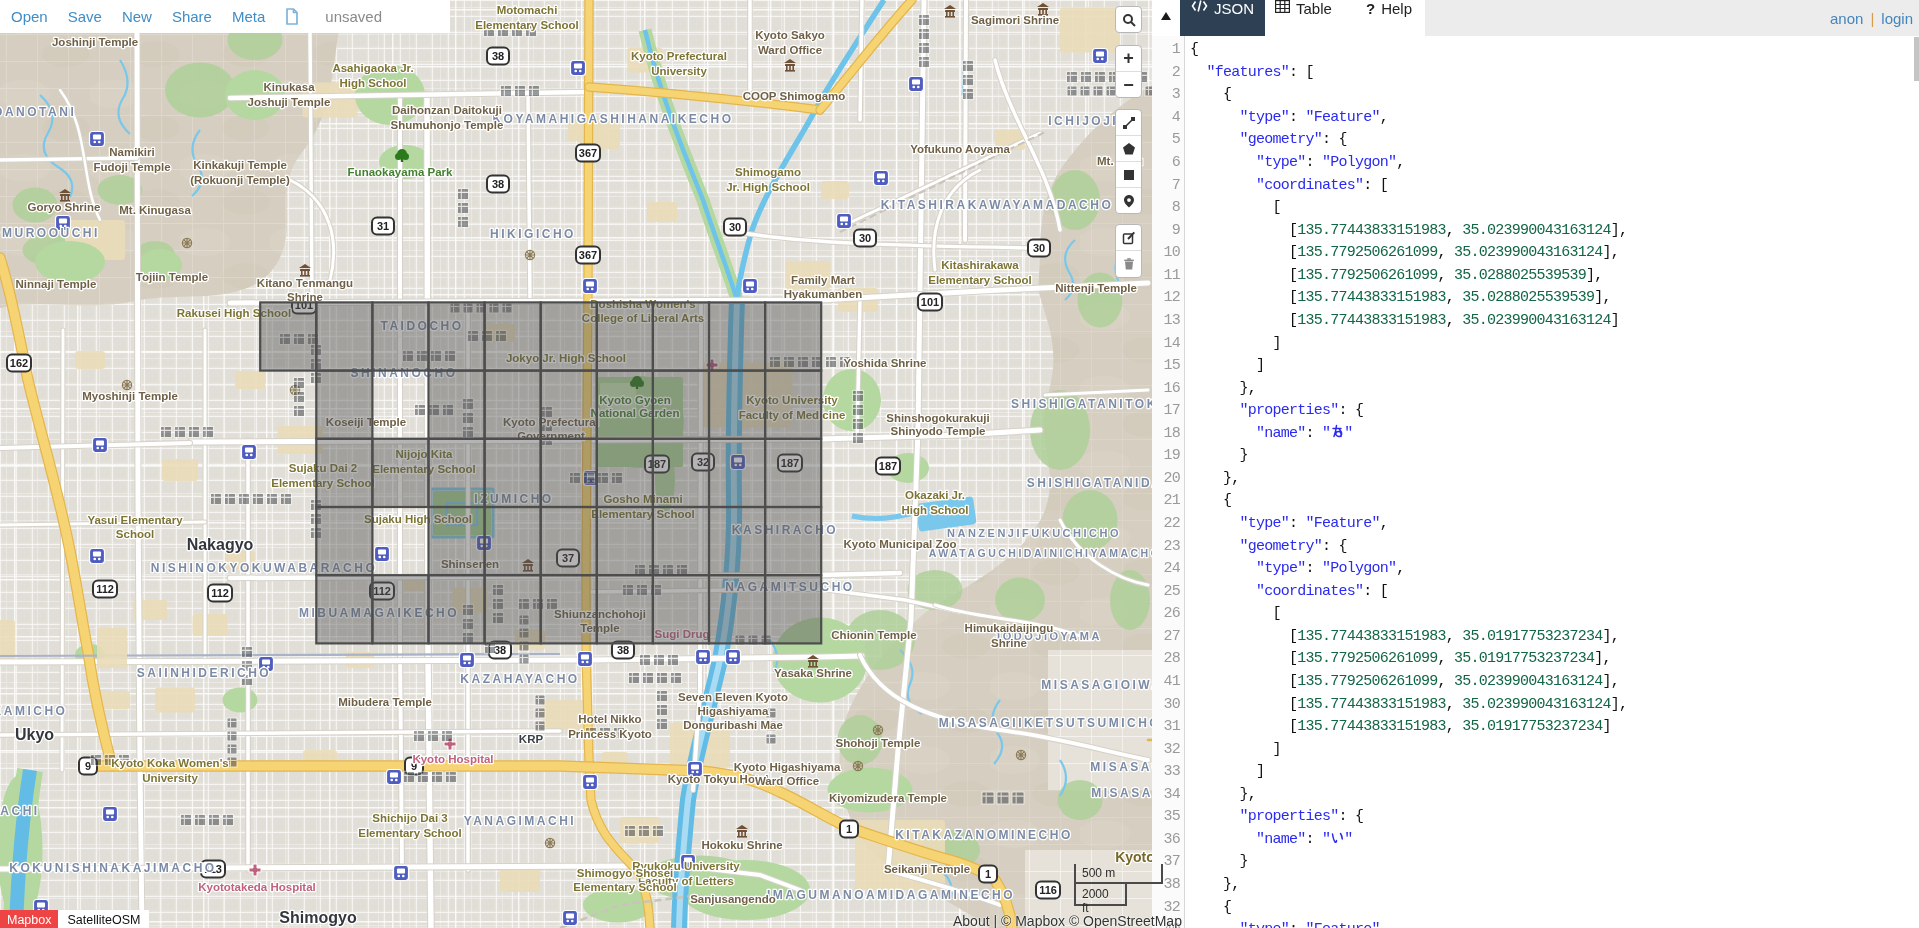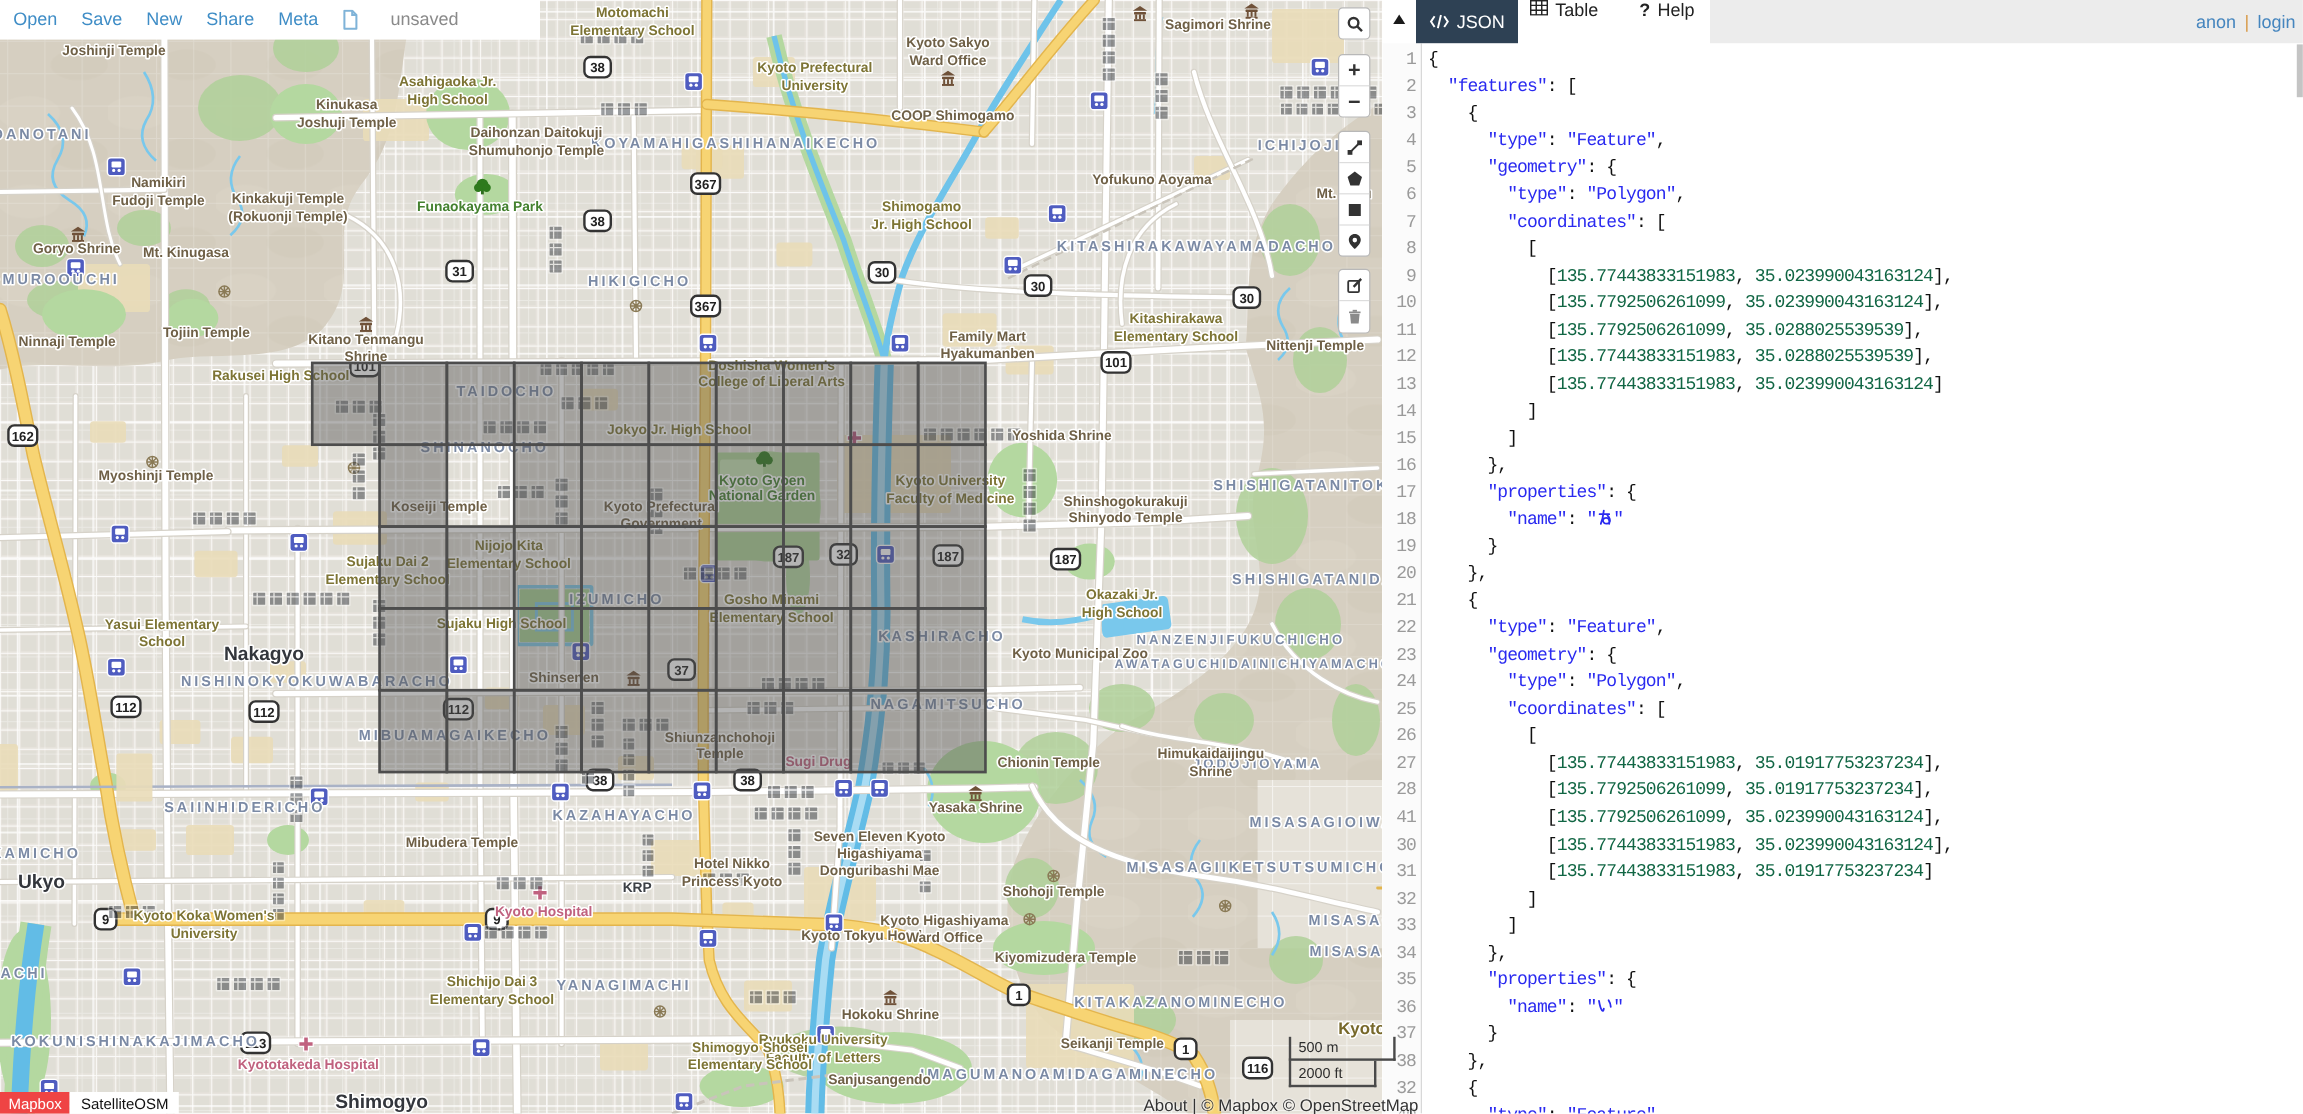--- a/index.html
+++ b/index.html
@@ -9,25 +9,25 @@
 .menubar .uns{color:#8a8a8a;margin-left:26px}
 .ctl{position:absolute;background:#fff;border:1px solid #b8b8b8;border-radius:4px;width:27px;z-index:4}
 .ctl .b{width:25px;height:26px;display:flex;align-items:center;justify-content:center;border-bottom:1px solid #ddd;color:#333;font-weight:bold}
 .ctl .b:last-child{border-bottom:none}
 .botleft{position:absolute;left:0;top:910px;height:18px;display:flex;font-size:12.5px;z-index:4}
 .botleft .mb{background:#ef4444;color:#fff;padding:1px 7px 0;display:flex;align-items:center}
 .botleft .wb{background:#fff;color:#111;padding:1px 9px 0;display:flex;align-items:center;}
 .attr{position:absolute;left:953px;top:913px;font-size:14px;color:#333;z-index:3;text-shadow:0 0 2px #fff,0 0 2px #fff}
 .scale{position:absolute;left:1074px;top:864px;z-index:3;font-size:12px;color:#2d2d2d}
 .scale .s1{width:89px;height:20px;border-left:2px solid #4a4a4a;border-bottom:2px solid #4a4a4a;border-right:2px solid #4a4a4a;padding:2px 0 0 6px}
-.scale .s2{width:73px;height:22px;border-left:2px solid #4a4a4a;border-bottom:2px solid #4a4a4a;border-right:2px solid #4a4a4a;padding:3px 12px 0 6px}
+.scale .s2{width:53px;height:22px;border-left:2px solid #4a4a4a;border-bottom:2px solid #4a4a4a;border-right:2px solid #4a4a4a;padding:3px 12px 0 6px}
 .panel{position:absolute;left:1152px;top:0;width:767px;height:928px;background:#fff}
 .tabbar{position:absolute;left:0;top:0;width:100%;height:36px;background:#fff}
 .tabbar .gray{position:absolute;left:273px;top:0;right:0;height:36px;background:#ececec}
-.tab-json{position:absolute;left:28px;top:0;width:85px;height:36px;background:#2e4154;color:#fff;font-size:15px;display:flex;align-items:center;justify-content:center;gap:6px}
+.tab-json{position:absolute;left:28px;top:0;width:85px;height:36px;background:#2e4154;color:#fff;font-size:15px;display:flex;align-items:flex-start;justify-content:center;gap:6px}
 .tab{position:absolute;top:0;height:36px;color:#222;font-size:15px;display:flex;align-items:flex-start;gap:6px}
 .arrow{position:absolute;left:9px;top:12px;width:0;height:0;border-left:5.5px solid transparent;border-right:5.5px solid transparent;border-bottom:8.5px solid #1a1a1a}
 .login{position:absolute;right:6px;top:0;height:36px;display:flex;align-items:center;font-size:15px;color:#4585be;z-index:2}
 .login .sep{color:#d89b4a;margin:0 7px}
 .editor{position:absolute;left:0;top:36px;right:0;bottom:0;background:#fff;display:flex;overflow:hidden;
 font-family:"Liberation Mono",monospace;font-size:15px;line-height:22.57px;letter-spacing:-0.75px}
 .gutter{width:33px;flex:none;border-right:1px solid #d8d8d8;color:#9a9a9a;text-align:right;padding:3.2px 4px 0 0;background:#fbfbfb}
 .code{padding:3.2px 0 0 5px;white-space:pre;color:#111}
 .code .s{color:#2a2af0}
 .code .n{color:#116644}

